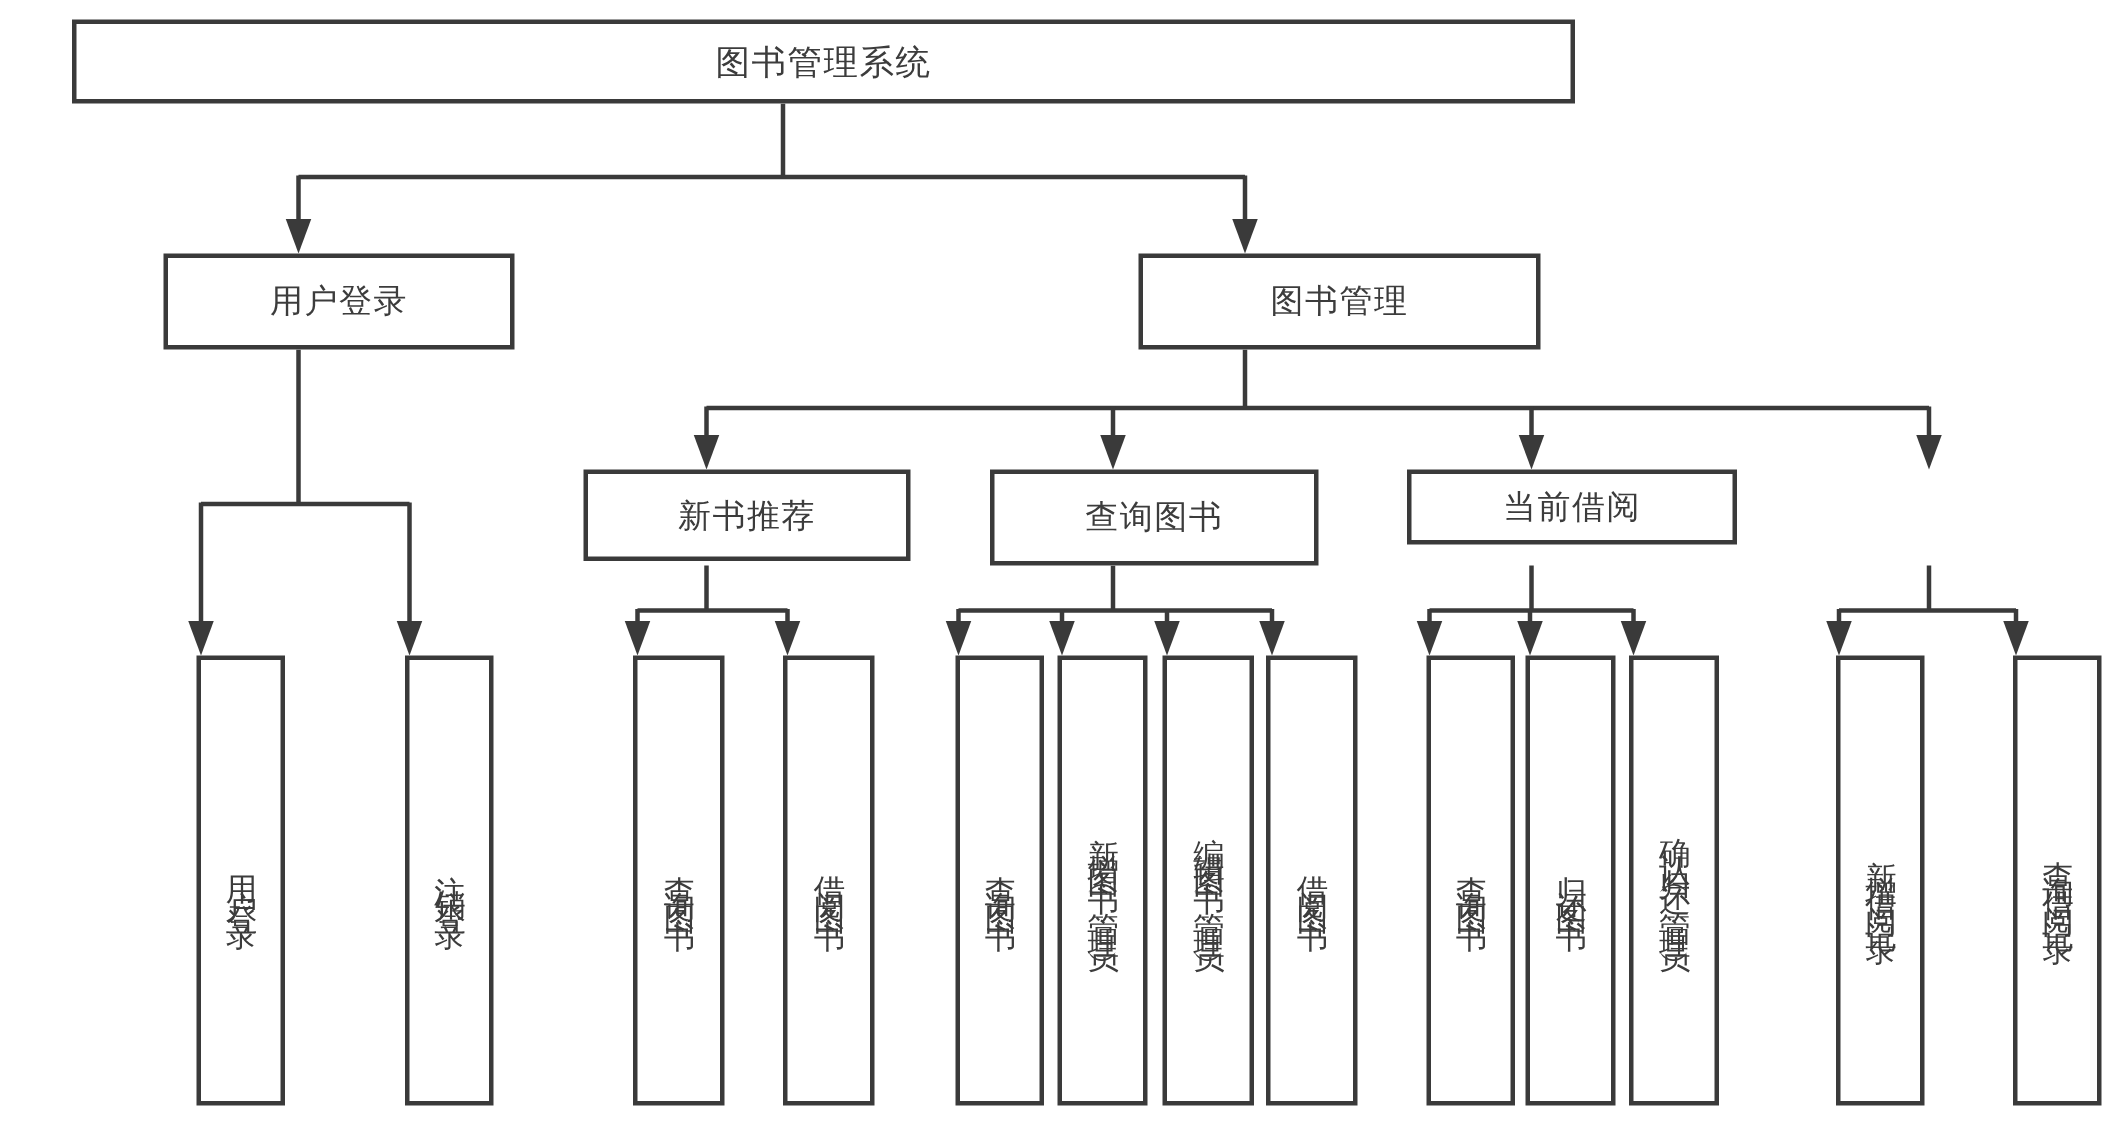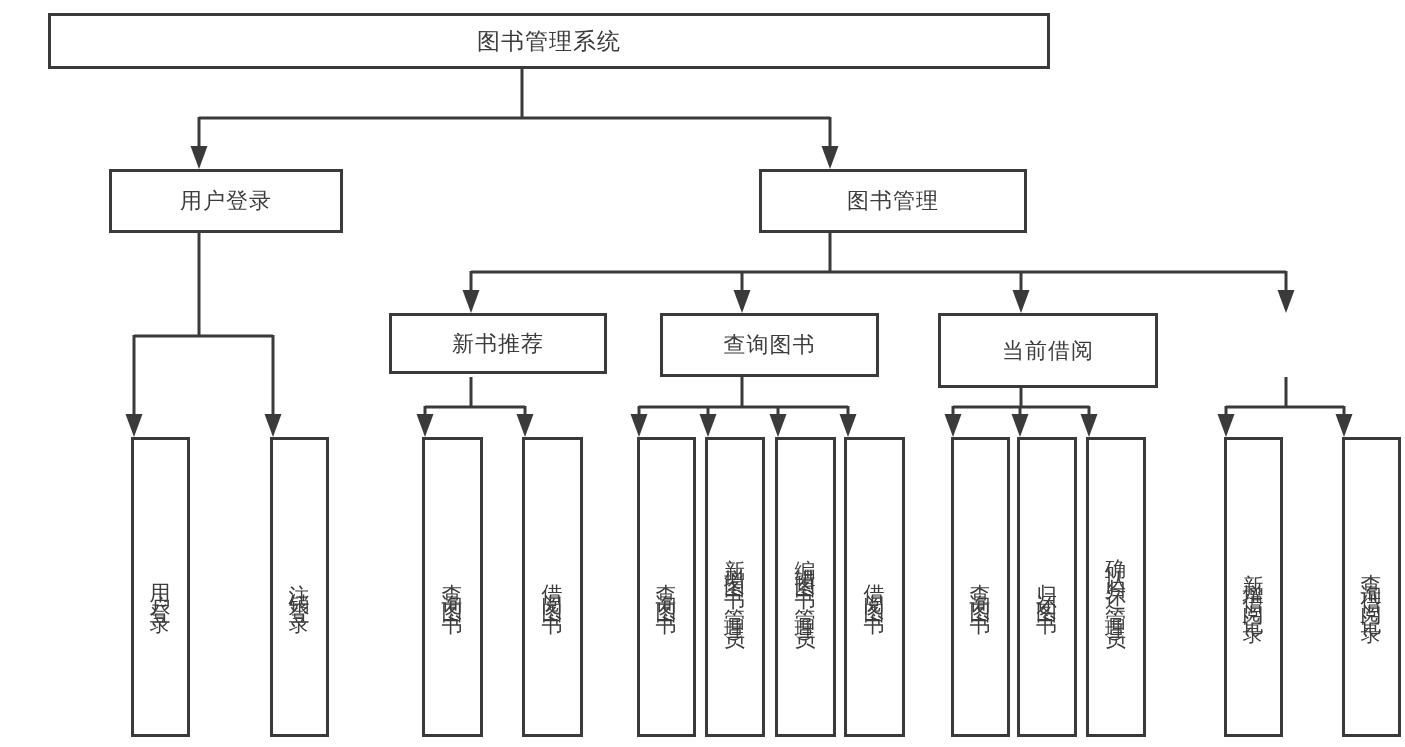--- a/index.html
+++ b/index.html
@@ -114,21 +114,21 @@
     </g>
   </svg>
 
   <div class="box h root" style="left:21px;top:13px;width:1002px;height:56px;">图书管理系统</div>
 
   <div class="box h" style="left:82px;top:169px;width:234px;height:64px;">用户登录</div>
   <div class="box h" style="left:732px;top:169px;width:268px;height:64px;">图书管理</div>
 
   <div class="box h" style="left:362px;top:313px;width:218px;height:61px;">新书推荐</div>
   <div class="box h" style="left:633px;top:313px;width:219px;height:64px;">查询图书</div>
-  <div class="box h" style="left:911px;top:313px;width:220px;height:75px;">当前借阅</div>
+  <div class="box h" style="left:911px;top:313px;width:220px;height:50px;">当前借阅</div>
 
   <div class="box v" style="left:104px;">
     <span class="vtext">用户登录</span>
   </div>
   <div class="box v" style="left:243px;">
     <span class="vtext">注销登录</span>
   </div>
 
   <div class="box v" style="left:395px;width:61px;">
     <span class="vtext">查询图书</span>

